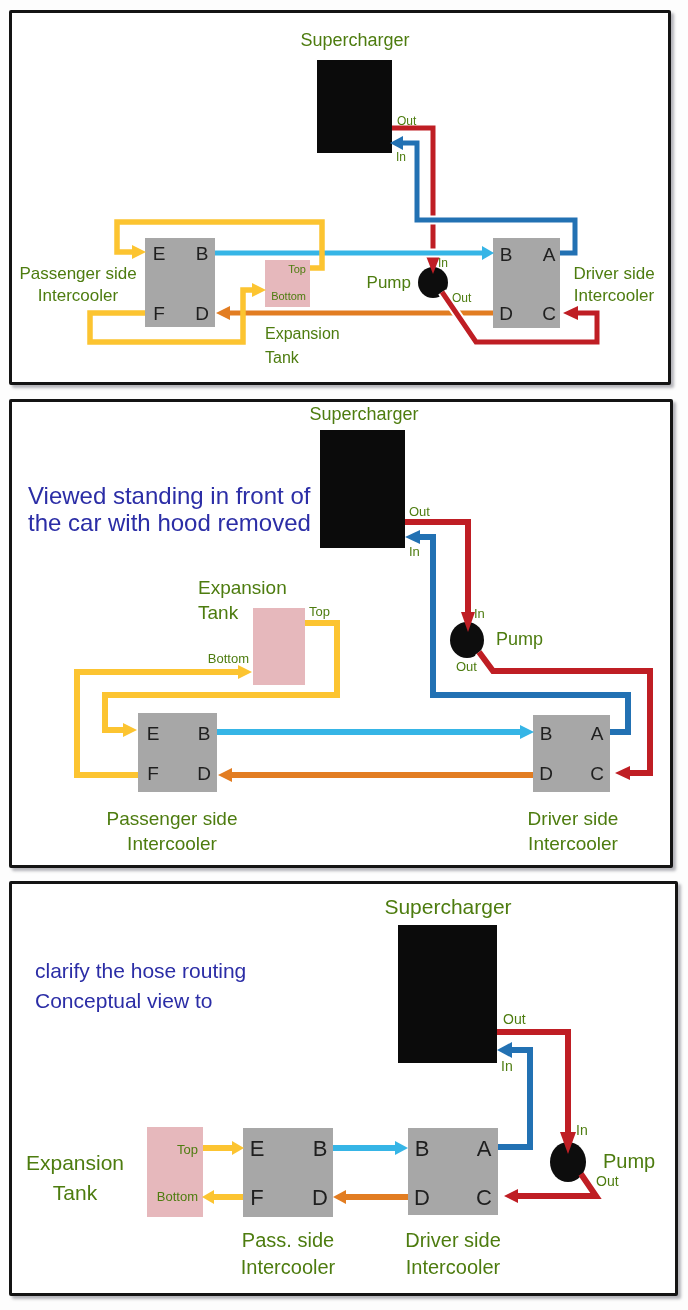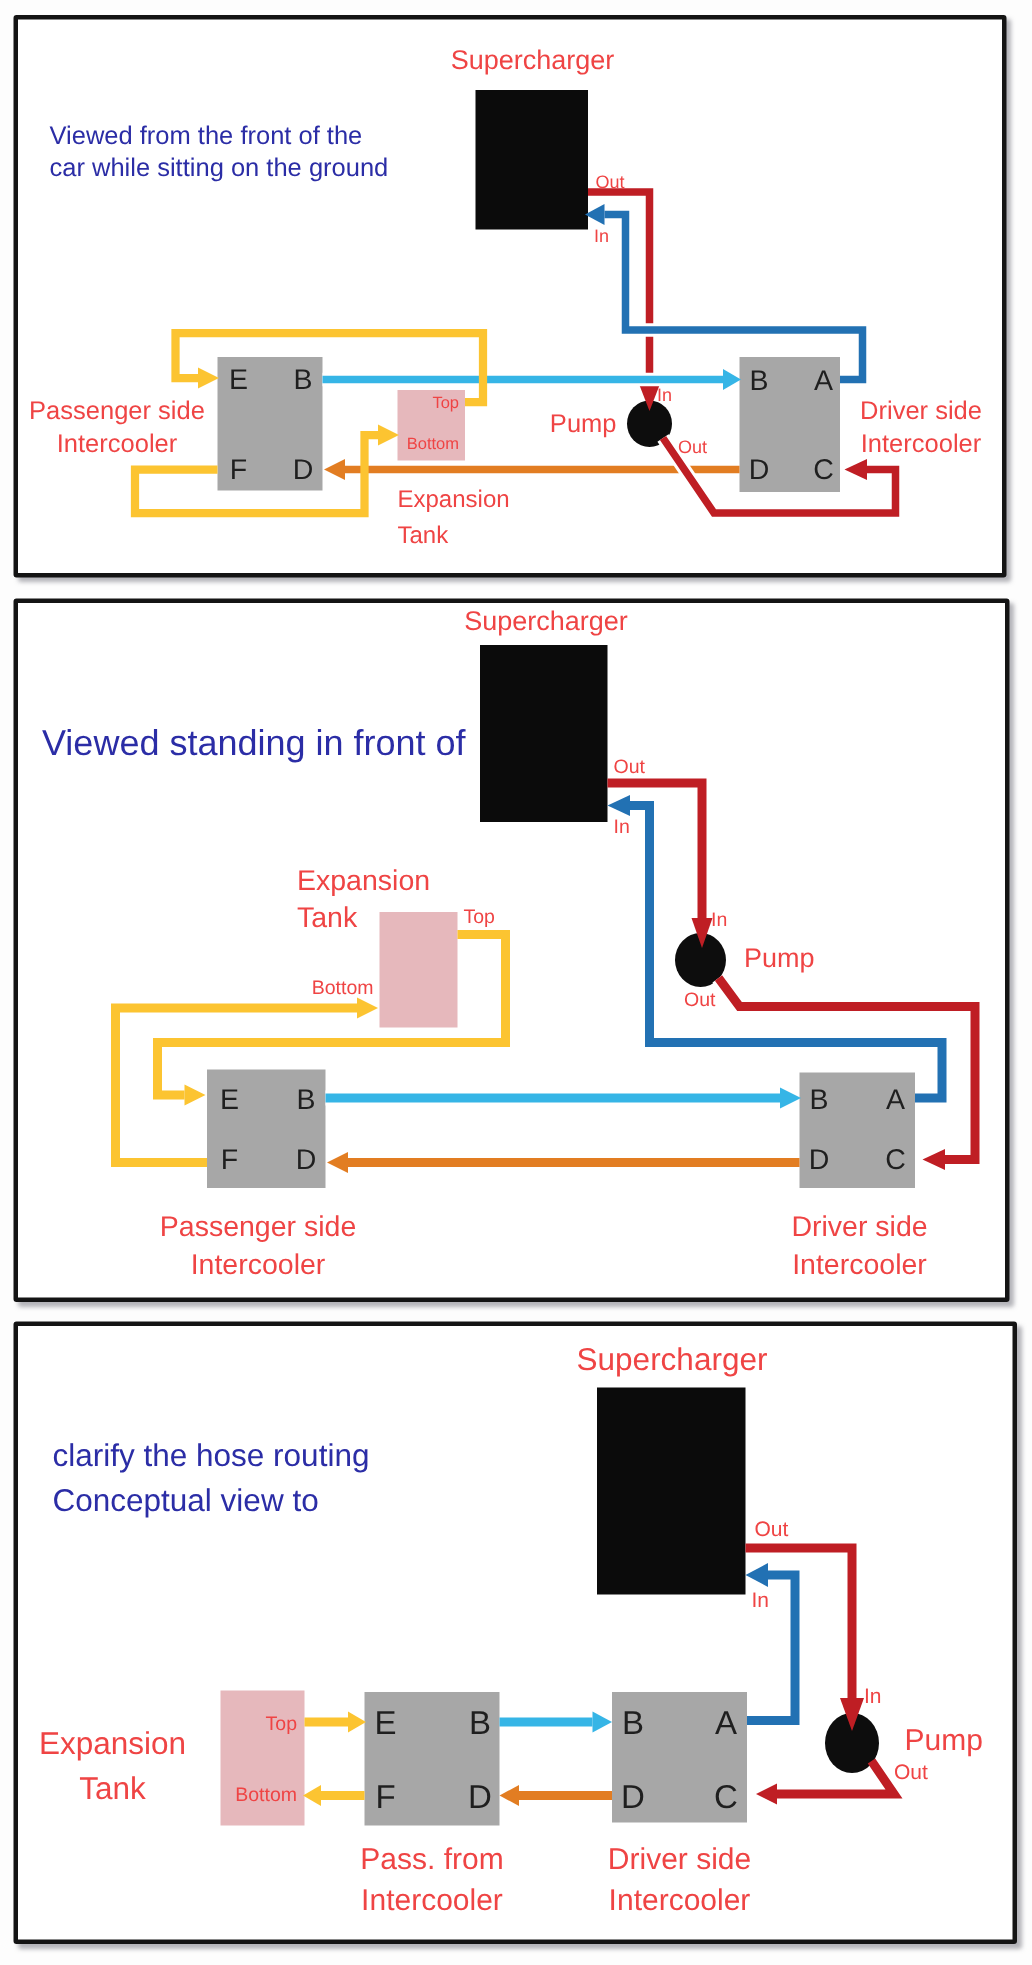--- a/index.html
+++ b/index.html
@@ -13,21 +13,21 @@
   .tank{background:var(--tank-fill);}
   .pump{background:#0d0d0d;border-radius:50%;}
   svg.wires{position:absolute;left:0;top:0;z-index:2;pointer-events:none;}
   .casing{fill:none;stroke:#ffffff;stroke-linecap:butt;stroke-linejoin:miter;}
   .hose{fill:none;stroke-linecap:butt;stroke-linejoin:miter;}
   .s-red{stroke:var(--hot);} .f-red{fill:var(--hot);}
   .s-blue{stroke:var(--cold);} .f-blue{fill:var(--cold);}
   .s-cyan{stroke:var(--chilled);} .f-cyan{fill:var(--chilled);}
   .s-orange{stroke:var(--warm);} .f-orange{fill:var(--warm);}
   .s-yellow{stroke:var(--tankline);} .f-yellow{fill:var(--tankline);}
-  .lbl{position:absolute;z-index:3;color:#ef4444;white-space:nowrap;}
+  .lbl{position:absolute;z-index:3;color:#4d7c0f;white-space:nowrap;}
   .cc{transform:translate(-50%,-50%);}
   .lc{transform:translate(0,-50%);}
   .rc{transform:translate(-100%,-50%);}
   .blockc{transform:translate(-50%,0);text-align:center;}
   .caption{position:absolute;z-index:3;color:var(--caption);white-space:nowrap;}
   .port{font-size:19px;color:#1f1f1f;}
   .port3{font-size:22px;}
   .small1{font-size:12px;} .small2{font-size:13px;} .small3{font-size:14px;}
 </style>
 </head>
@@ -104,24 +104,20 @@
     <path class="hose s-blue" stroke-width="6" d="M498 1147 H530 V1050 H512"></path>
     <polygon class="f-blue" points="512,1042 512,1058 497,1050"></polygon>
     <path class="hose s-cyan" stroke-width="6" d="M333 1148 H395"></path>
     <polygon class="f-cyan" points="395,1141 395,1155 408,1148"></polygon>
     <path class="hose s-yellow" stroke-width="6" d="M203 1148 H232"></path>
     <polygon class="f-yellow" points="232,1141 232,1155 244,1148"></polygon>
     <path class="hose s-yellow" stroke-width="6" d="M243 1197 H214"></path>
     <polygon class="f-yellow" points="214,1190 214,1204 202,1197"></polygon>
   </svg>
 
-  <div class="caption" style="left:33px;top:80px;font-size:17px;line-height:21px">
-    <div>Viewed from the front of the</div>
-    <div>car while sitting on the ground</div>
-  </div>
   <div class="lbl blockc" style="left:355px;top:30px;font-size:18px">Supercharger</div>
   <div class="lbl lc small1" style="left:397px;top:121px">Out</div>
   <div class="lbl lc small1" style="left:396px;top:157px">In</div>
   <div class="lbl lc small1" style="left:438px;top:263px">In</div>
   <div class="lbl rc" style="left:411px;top:283px;font-size:17px">Pump</div>
   <div class="lbl lc small1" style="left:452px;top:298px">Out</div>
   <div class="lbl cc port" style="left:159px;top:254px">E</div>
   <div class="lbl cc port" style="left:202px;top:254px">B</div>
   <div class="lbl cc port" style="left:159px;top:314px">F</div>
   <div class="lbl cc port" style="left:202px;top:314px">D</div>
@@ -139,20 +135,21 @@
   </div>
   <div class="lbl rc" style="left:306px;top:269px;font-size:11px">Top</div>
   <div class="lbl rc" style="left:306px;top:296px;font-size:11px">Bottom</div>
   <div class="lbl" style="left:265px;top:322px;font-size:16px;line-height:24px">
     <div>Expansion</div>
     <div>Tank</div>
   </div>
 
   <div class="caption" style="left:28px;top:482px;font-size:24px;line-height:27px">
     <div>Viewed standing in front of</div>
+    <div>the car with hood removed</div>
   </div>
   <div class="lbl blockc" style="left:364px;top:404px;font-size:18px">Supercharger</div>
   <div class="lbl lc small2" style="left:409px;top:511px">Out</div>
   <div class="lbl lc small2" style="left:409px;top:551px">In</div>
   <div class="lbl lc small2" style="left:474px;top:613px">In</div>
   <div class="lbl lc" style="left:496px;top:639px;font-size:18px">Pump</div>
   <div class="lbl lc small2" style="left:456px;top:666px">Out</div>
   <div class="lbl cc port" style="left:153px;top:734px">E</div>
   <div class="lbl cc port" style="left:204px;top:734px">B</div>
   <div class="lbl cc port" style="left:153px;top:774px">F</div>
@@ -188,21 +185,21 @@
   <div class="lbl lc small3" style="left:596px;top:1181px">Out</div>
   <div class="lbl cc port port3" style="left:257px;top:1149px">E</div>
   <div class="lbl cc port port3" style="left:320px;top:1149px">B</div>
   <div class="lbl cc port port3" style="left:257px;top:1198px">F</div>
   <div class="lbl cc port port3" style="left:320px;top:1198px">D</div>
   <div class="lbl cc port port3" style="left:422px;top:1149px">B</div>
   <div class="lbl cc port port3" style="left:484px;top:1149px">A</div>
   <div class="lbl cc port port3" style="left:422px;top:1198px">D</div>
   <div class="lbl cc port port3" style="left:484px;top:1198px">C</div>
   <div class="lbl blockc" style="left:288px;top:1227px;font-size:20px;line-height:27px">
-    <div>Pass. from</div>
+    <div>Pass. side</div>
     <div>Intercooler</div>
   </div>
   <div class="lbl blockc" style="left:453px;top:1227px;font-size:20px;line-height:27px">
     <div>Driver side</div>
     <div>Intercooler</div>
   </div>
   <div class="lbl rc small2" style="left:198px;top:1149px">Top</div>
   <div class="lbl rc small2" style="left:198px;top:1196px">Bottom</div>
   <div class="lbl blockc" style="left:75px;top:1148px;font-size:21px;line-height:30px">
     <div>Expansion</div>

